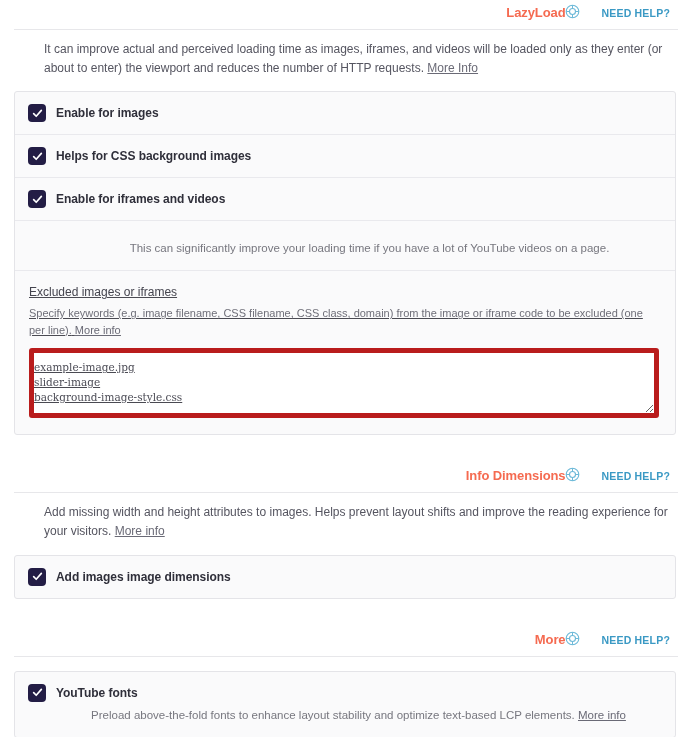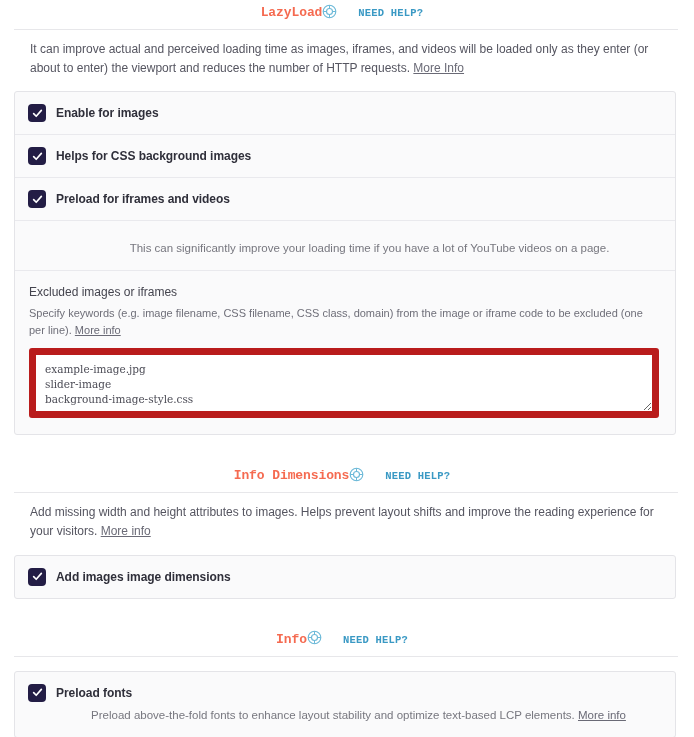--- a/index.html
+++ b/index.html
@@ -19,24 +19,23 @@
   .page {
     width: 694px;
     box-sizing: border-box;
     padding: 0;
   }
 
   
   .section-header {
     display: flex;
     align-items: center;
-    justify-content: center;
+    justify-content: flex-end;
     padding: 0 24px 0 14px;
     height: 26px;
-    font-family: Liberation Mono, monospace;
   }
   .section-title {
     color: #f56a50;
     font-size: 13px;
     font-weight: bold;
     letter-spacing: -0.1px;
     line-height: 26px;
   }
   .need-help {
     display: flex;
@@ -55,25 +54,26 @@
   }
 
   .header-divider {
     height: 1px;
     background: #e7e7ea;
     margin: 3px 16px 0 14px;
   }
 
   
   .section-desc {
-    padding: 10px 18px 0 30px;
+    padding: 10px 18px 0 24px;
     font-size: 12px;
     line-height: 1.55;
     color: #555560;
     max-width: 672px;
+    margin-left: 20px;
   }
   a.more-link {
     color: #6a6a76;
     text-decoration: underline;
     cursor: pointer;
   }
 
   
   .card {
     margin: 14px 18px 0 14px;
@@ -125,44 +125,45 @@
     justify-content: center;
     cursor: pointer;
     box-shadow: 0 0 0 1px #231d45;
   }
   .cb svg { display: block; }
 
   
   .excl-block {
     padding: 14px 16px 16px 14px;
     border-top: 1px solid #e9e9ed;
+    text-decoration: underline;
   }
   .excl-title {
     font-size: 12px;
     color: #44444e;
     margin-bottom: 6px;
   }
   .excl-sub {
     font-size: 11px;
     color: #6f6f79;
     line-height: 1.5;
     margin-bottom: 10px;
   }
   .textarea-wrap {
     position: relative;
   }
   textarea.excl-input {
     display: block;
     width: 100%;
     height: 70px;
     box-sizing: border-box;
-    border: 7px solid #b91c1c;
+    border: 5px solid #b91c1c;
     border-radius: 3px;
     background: #ffffff;
-    padding: 7px 9px;
+    padding: 7px 0;
     font-family: "DejaVu Serif", serif;
     font-size: 10.5px;
     line-height: 1.42;
     color: #4c4c56;
     resize: vertical;
     outline: none;
   }
 
   
   .section-gap { height: 28px; }
@@ -221,21 +222,21 @@
         </div>
       </div>
 
       <div class="row">
         <div class="check-line">
           <span class="cb">
             <svg width="11" height="11" viewBox="0 0 12 12">
                 <path d="M1.8 6.2 L4.6 9 L10.2 2.6" fill="none" stroke="#ffffff" stroke-width="1.8" stroke-linecap="round" stroke-linejoin="round"></path>
               </svg>
           </span>
-          <span class="check-label">Preload for iframes and videos</span>
+          <span class="check-label">Enable for iframes and videos</span>
         </div>
       </div>
 
       <div class="row nested">
         <div class="sub-desc">This can significantly improve your loading time if you have a lot of YouTube videos on a page.</div>
       </div>
 
       <div class="excl-block">
         <div class="excl-title">Excluded images or iframes</div>
         <div class="excl-sub">
@@ -291,21 +292,21 @@
         </div>
       </div>
     </div>
   </div>
 
   <div class="section-gap"></div>
 
   <div>
 
     <div class="section-header">
-      <div class="section-title">Info</div>
+      <div class="section-title">More</div>
       <div class="need-help">
         <span class="lifebuoy">
           <svg width="15" height="15" viewBox="0 0 20 20">
             <circle cx="10" cy="10" r="8.4" fill="none" stroke="#6cb9d8" stroke-width="1.5"></circle>
             <circle cx="10" cy="10" r="4" fill="none" stroke="#6cb9d8" stroke-width="1.5"></circle>
             <line x1="10" y1="1.6" x2="10" y2="6" stroke="#6cb9d8" stroke-width="1.4"></line>
             <line x1="10" y1="14" x2="10" y2="18.4" stroke="#6cb9d8" stroke-width="1.4"></line>
             <line x1="1.6" y1="10" x2="6" y2="10" stroke="#6cb9d8" stroke-width="1.4"></line>
             <line x1="14" y1="10" x2="18.4" y2="10" stroke="#6cb9d8" stroke-width="1.4"></line>
           </svg>
@@ -317,21 +318,21 @@
 
     <div class="card">
 
       <div class="row">
         <div class="check-line">
           <span class="cb">
             <svg width="11" height="11" viewBox="0 0 12 12">
                 <path d="M1.8 6.2 L4.6 9 L10.2 2.6" fill="none" stroke="#ffffff" stroke-width="1.8" stroke-linecap="round" stroke-linejoin="round"></path>
               </svg>
           </span>
-          <span class="check-label">Preload fonts</span>
+          <span class="check-label">YouTube fonts</span>
         </div>
         <div class="sub-desc">
           <span>Preload above-the-fold fonts to enhance layout stability and optimize text-based LCP elements.</span>
           <a class="more-link">More info</a>
         </div>
       </div>
 
     </div>
   </div>
 

